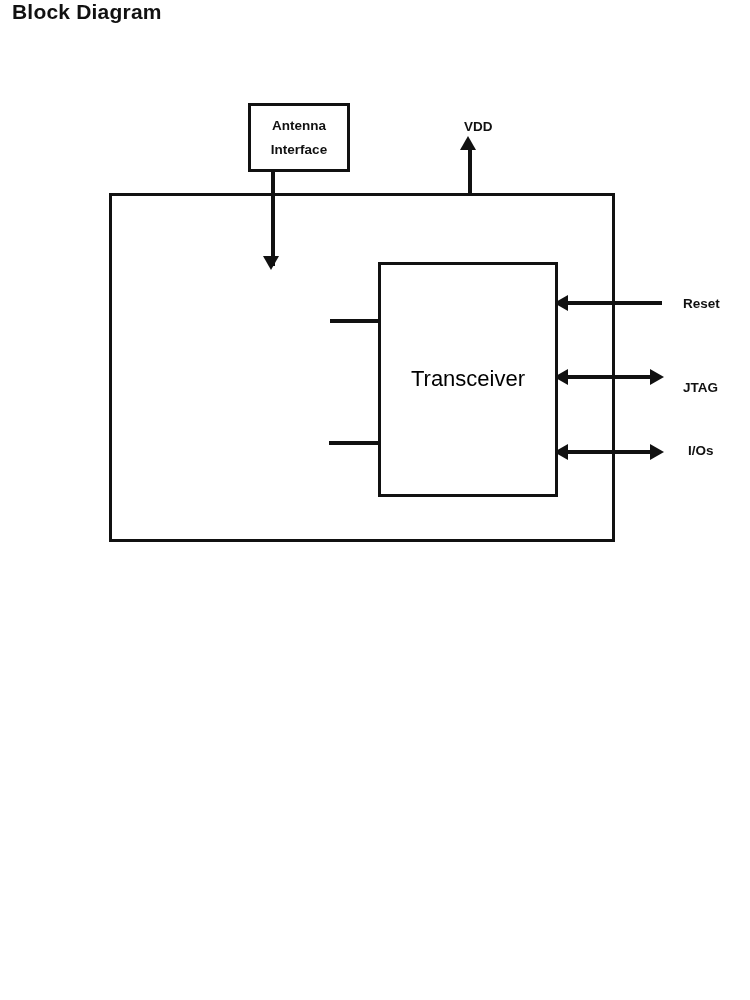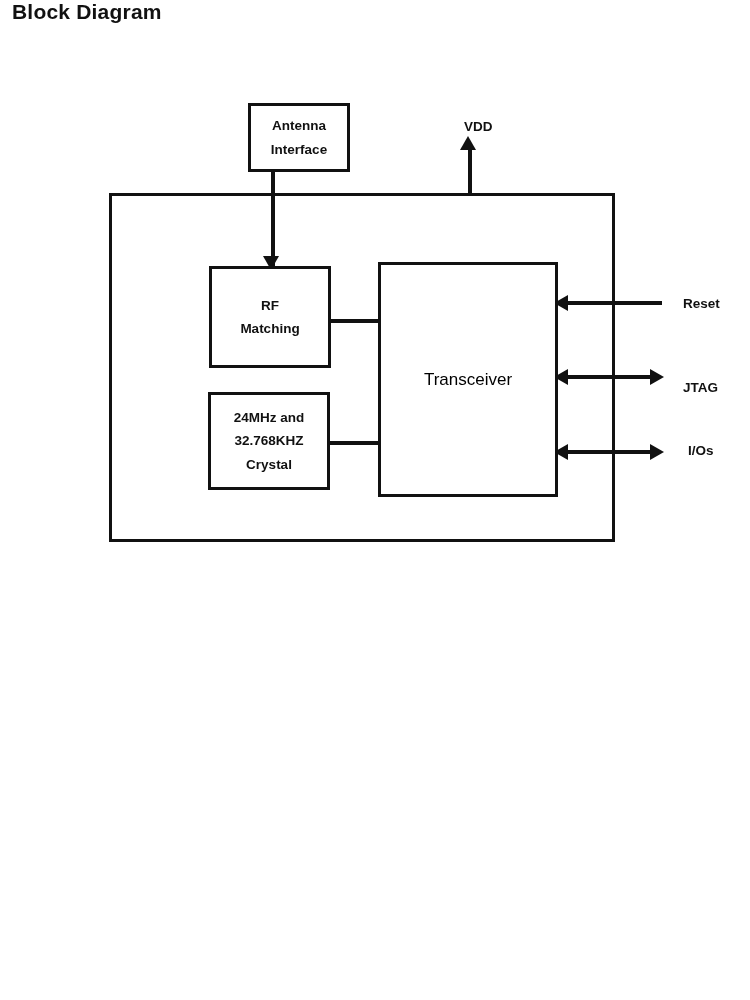--- a/index.html
+++ b/index.html
@@ -102,21 +102,21 @@
     height: 235px;
     justify-content: center;
   }
   #transceiver-box .tx-part {
     font-size: 16.5px;
     font-weight: bold;
     line-height: 1.95;
     white-space: nowrap;
   }
   #transceiver-box .tx-sub {
-    font-size: 17px;
+    font-size: 22px;
     font-weight: normal;
     line-height: 1.95;
     white-space: nowrap;
   }
 
   
   .wire-h {
     position: absolute;
     height: 0;
     border-top: 4px solid #111111;
@@ -177,32 +177,23 @@
   <div id="module-enclosure"></div>
 
   <div class="box" id="antenna-interface-box">
     <div class="box-line">Antenna</div>
     <div class="box-line">Interface</div>
   </div>
 
   <div class="wire-v" style="left:271px; top:172px; height:94px;"></div>
   <div class="arrow-head arrow-down" style="left:263px; top:256px;"></div>
 
-  <div class="box" id="rf-matching-box">
-    <div class="box-line">RF</div>
-    <div class="box-line">Matching</div>
-  </div>
 
   <div class="wire-h" style="left:330px; top:319px; width:50px;"></div>
 
-  <div class="box" id="crystal-box">
-    <div class="box-line">24MHz and</div>
-    <div class="box-line">32.768KHZ</div>
-    <div class="box-line">Crystal</div>
-  </div>
 
   <div class="wire-h" style="left:329px; top:441px; width:51px;"></div>
 
   <div class="box" id="transceiver-box">
     <div class="tx-sub">Transceiver</div>
   </div>
 
   <div class="wire-v" style="left:468px; top:148px; height:48px;"></div>
   <div class="arrow-head arrow-up" style="left:460px; top:136px;"></div>
   <div class="signal-label" style="left:452px; top:119px;">VDD</div>

